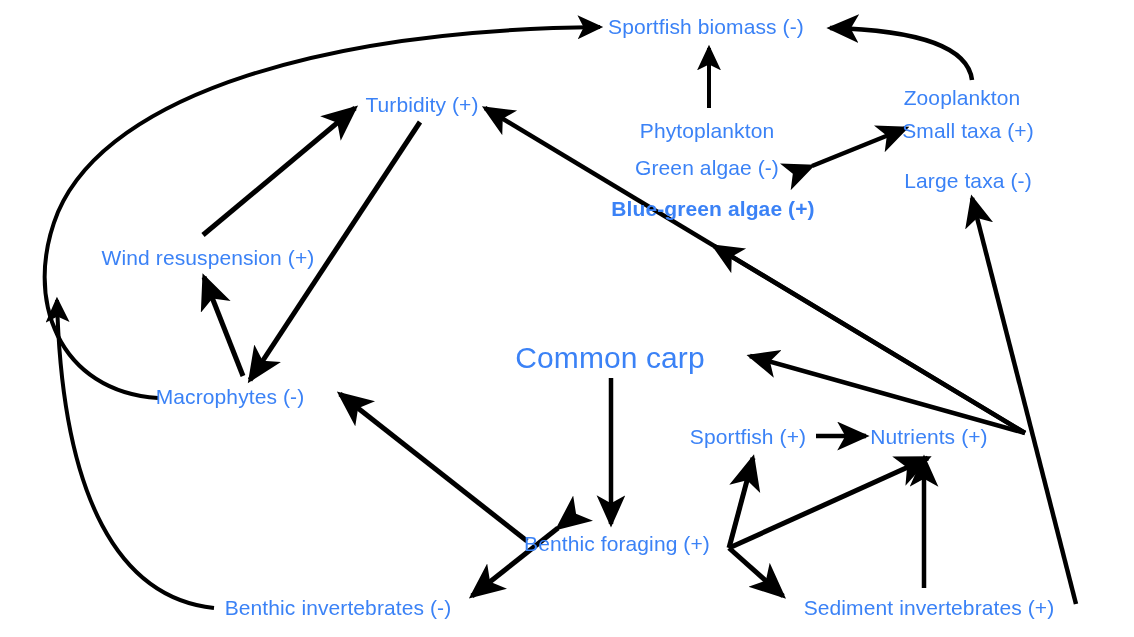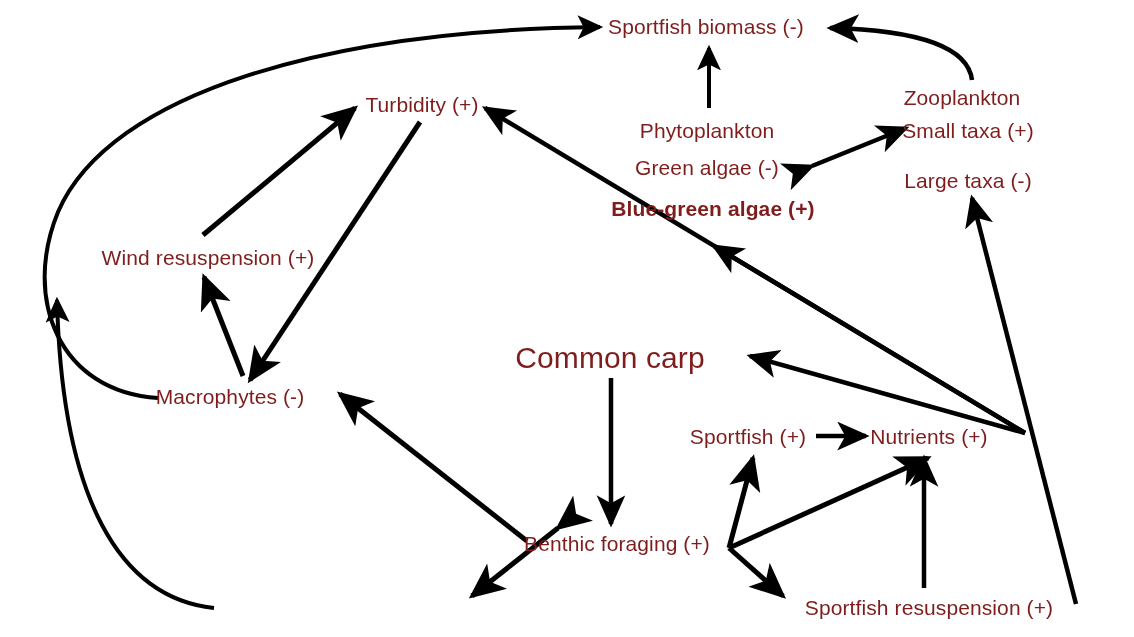--- a/index.html
+++ b/index.html
@@ -19,21 +19,21 @@
     position:absolute;
     left:0; top:0;
     width:1134px;
     height:637px;
   }
   .node{
     position:absolute;
     white-space:nowrap;
     font-size:21px;
     line-height:1;
-    color:#7f1d1d;
+    color:#3b82f6;
     letter-spacing:0.1px;
   }
   .node.center{ transform:translate(-50%,-50%); }
   .node.big{ font-size:30px; }
   .node.grouphdr{ text-underline-offset:3px; }
 </style>
 </head>
 <body>
 
 <div id="canvas">
@@ -110,16 +110,17 @@
   <div class="node center" style="left:230px;top:396px;">Macrophytes (-)</div>
 
   <div class="node center big" style="left:610px;top:358px;">Common carp</div>
 
   <div class="node center" style="left:748px;top:436px;">Sportfish (+)</div>
 
   <div class="node center" style="left:929px;top:436px;">Nutrients (+)</div>
 
   <div class="node center" style="left:617px;top:543px;">Benthic foraging (+)</div>
 
+  <div class="node center" style="left:338px;top:607px;">Benthic invertebrates (-)</div>
 
-  <div class="node center" style="left:929px;top:607px;">Sportfish resuspension (+)</div>
+  <div class="node center" style="left:929px;top:607px;">Sediment invertebrates (+)</div>
 
 </div>
 
 </body></html>

